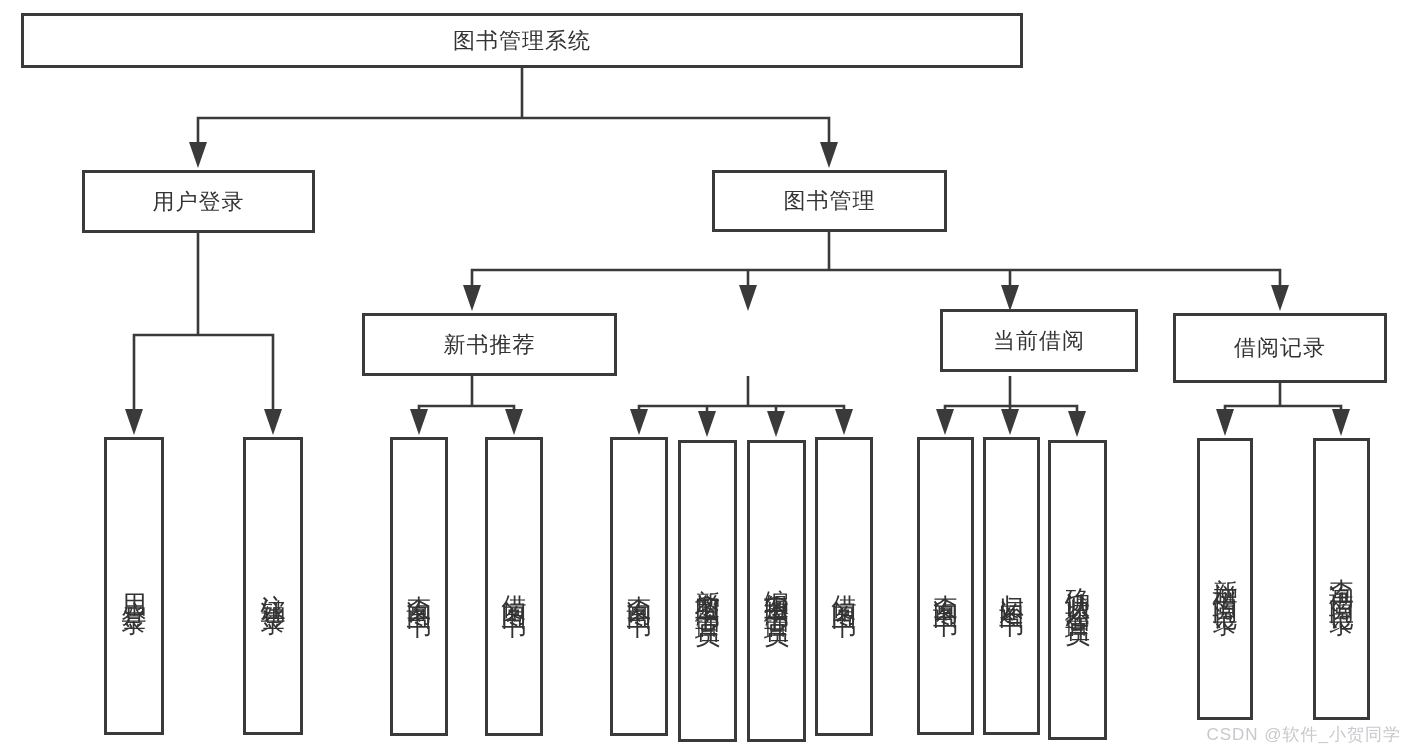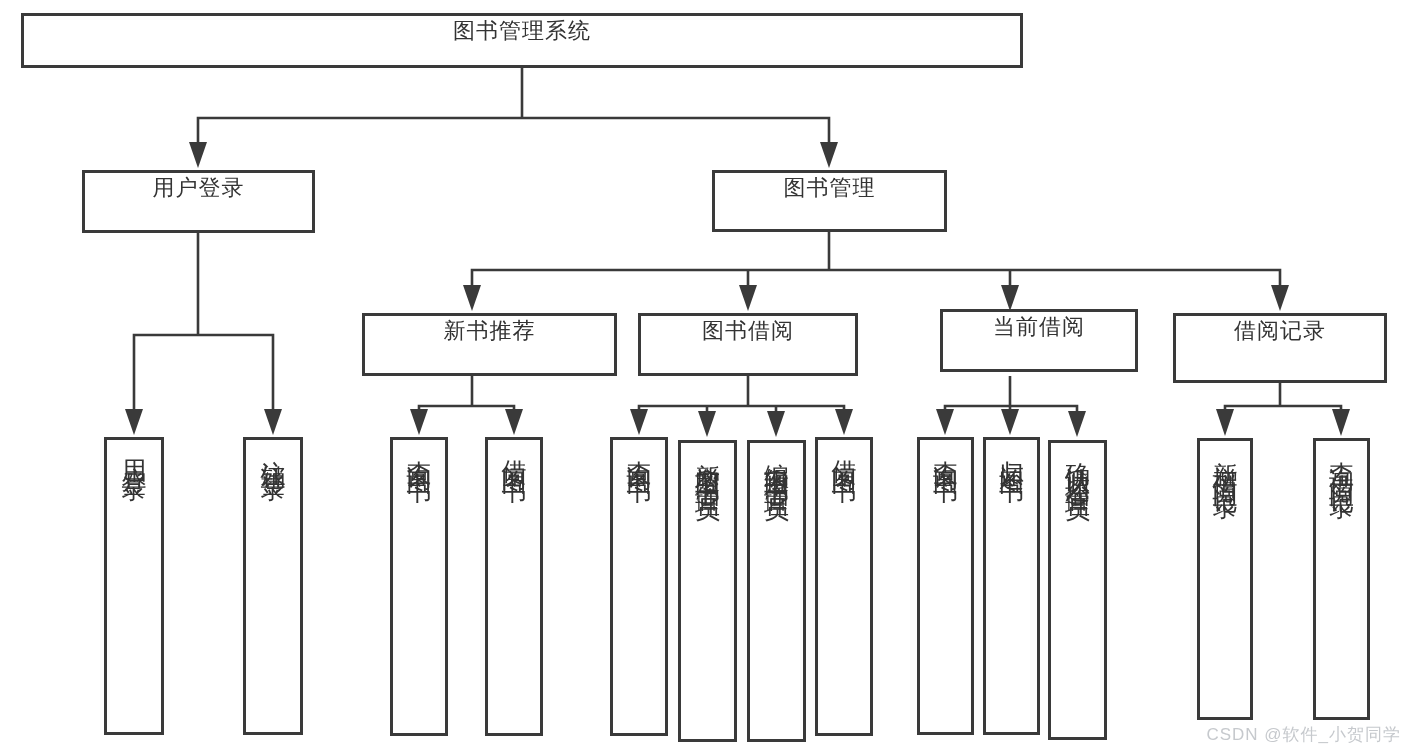--- a/index.html
+++ b/index.html
@@ -31,20 +31,21 @@
   .connectors polygon {
     fill: #3a3a3a;
     stroke: none;
   }
   .node {
     position: absolute;
     box-sizing: border-box;
     border: 3px solid #3a3a3a;
     background: #ffffff;
     display: flex;
+    align-items: center;
     justify-content: center;
   }
   .hbox span {
     font-size: 22px;
     letter-spacing: 1px;
     white-space: nowrap;
   }
   .vbox span {
     writing-mode: vertical-rl;
     text-orientation: upright;
@@ -125,23 +126,20 @@
   <div class="node hbox" style="left:82px; top:170px; width:233px; height:63px;">
     <span>用户登录</span>
   </div>
   <div class="node hbox" style="left:712px; top:170px; width:235px; height:62px;font-family:Liberation Mono, monospace;">
     <span>图书管理</span>
   </div>
 
   <div class="node hbox" style="left:362px; top:313px; width:255px; height:63px;">
     <span>新书推荐</span>
   </div>
-  <div class="node hbox" style="left:638px; top:313px; width:220px; height:63px;">
-    <span>图书借阅</span>
-  </div>
   <div class="node hbox" style="left:902px; top:309px; width:198px; height:63px;margin-left:38px;">
     <span>当前借阅</span>
   </div>
   <div class="node hbox" style="left:1173px; top:313px; width:214px; height:70px;font-family:Liberation Mono, monospace;">
     <span>借阅记录</span>
   </div>
 
   <div class="node vbox" style="left:104px; top:437px; width:60px; height:298px;">
     <span>用户登录</span>
   </div>

